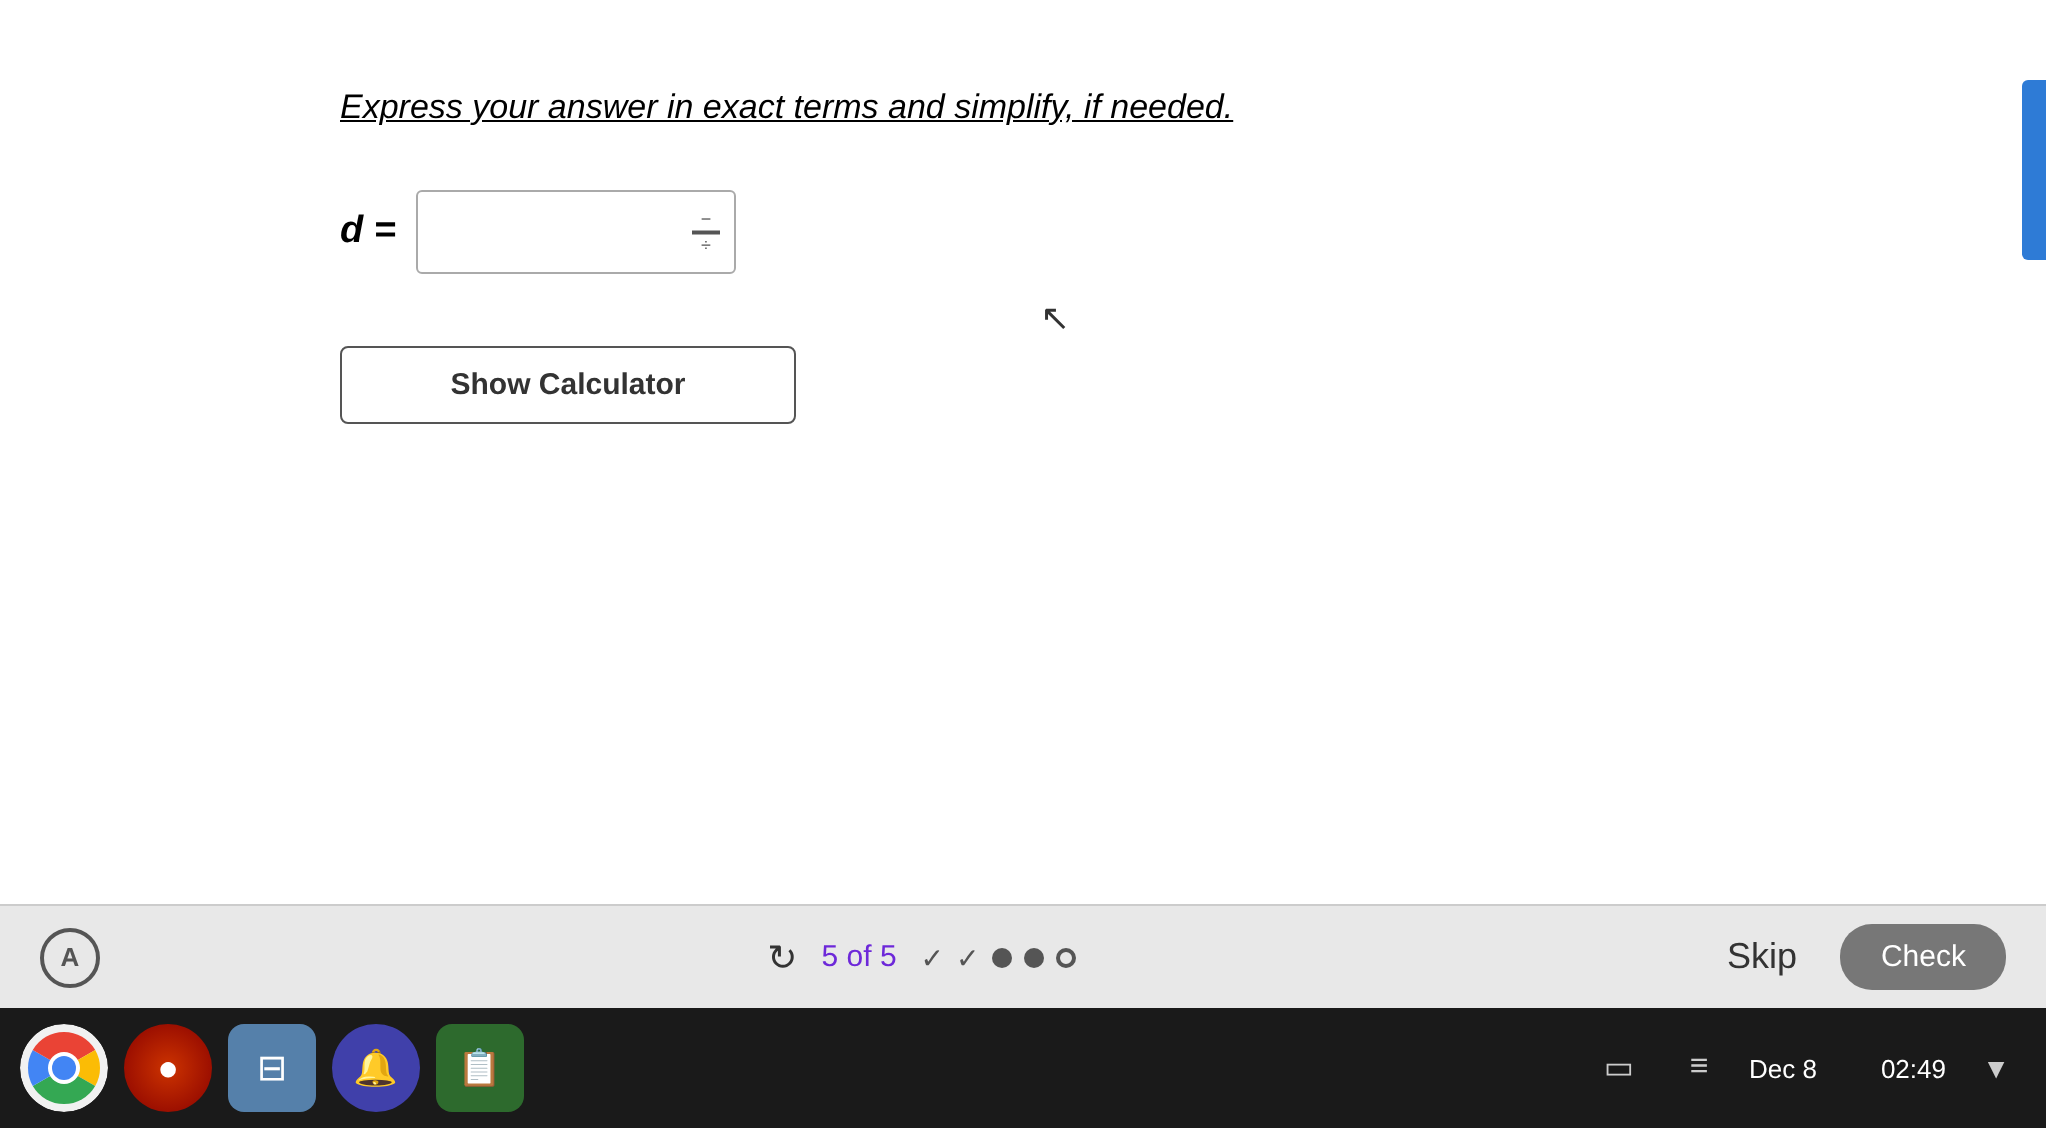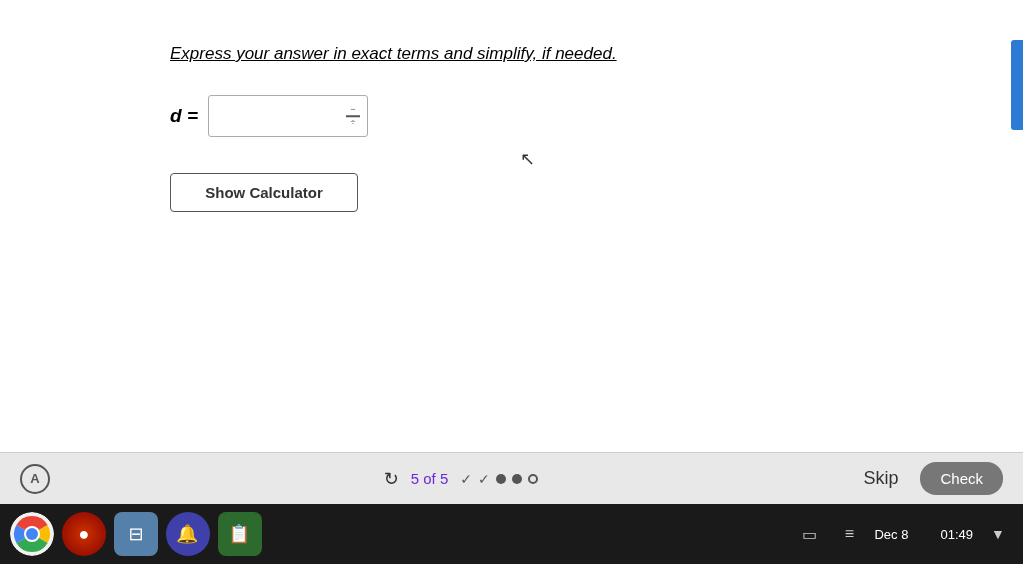--- a/index.html
+++ b/index.html
@@ -102,21 +102,21 @@
     .show-calculator-btn {
       display: inline-block;
       padding: 10px 20px;
       border: 1.5px solid #555;
       border-radius: 4px;
       background: #fff;
       font-size: 15px;
       font-weight: bold;
       color: #333;
       cursor: pointer;
-      width: 188px;
+      width: 228px;
       text-align: center;
     }
 
     
     .right-accent {
       position: absolute;
       right: 0;
       top: 40px;
       width: 12px;
       height: 90px;
@@ -383,21 +383,21 @@
     <div class="taskbar-sys-icon">
       <span>▭</span>
     </div>
 
     <div class="taskbar-sys-icon">
       <span>≡</span>
     </div>
 
     <div class="taskbar-time">
       <span>Dec 8</span>
-      <span>01:49</span>
+      <span>02:49</span>
     </div>
 
     <div class="taskbar-sys-icon wifi-icon">
       <span>▼</span>
     </div>
   </div>
 
 </div>
 
 </body></html>

